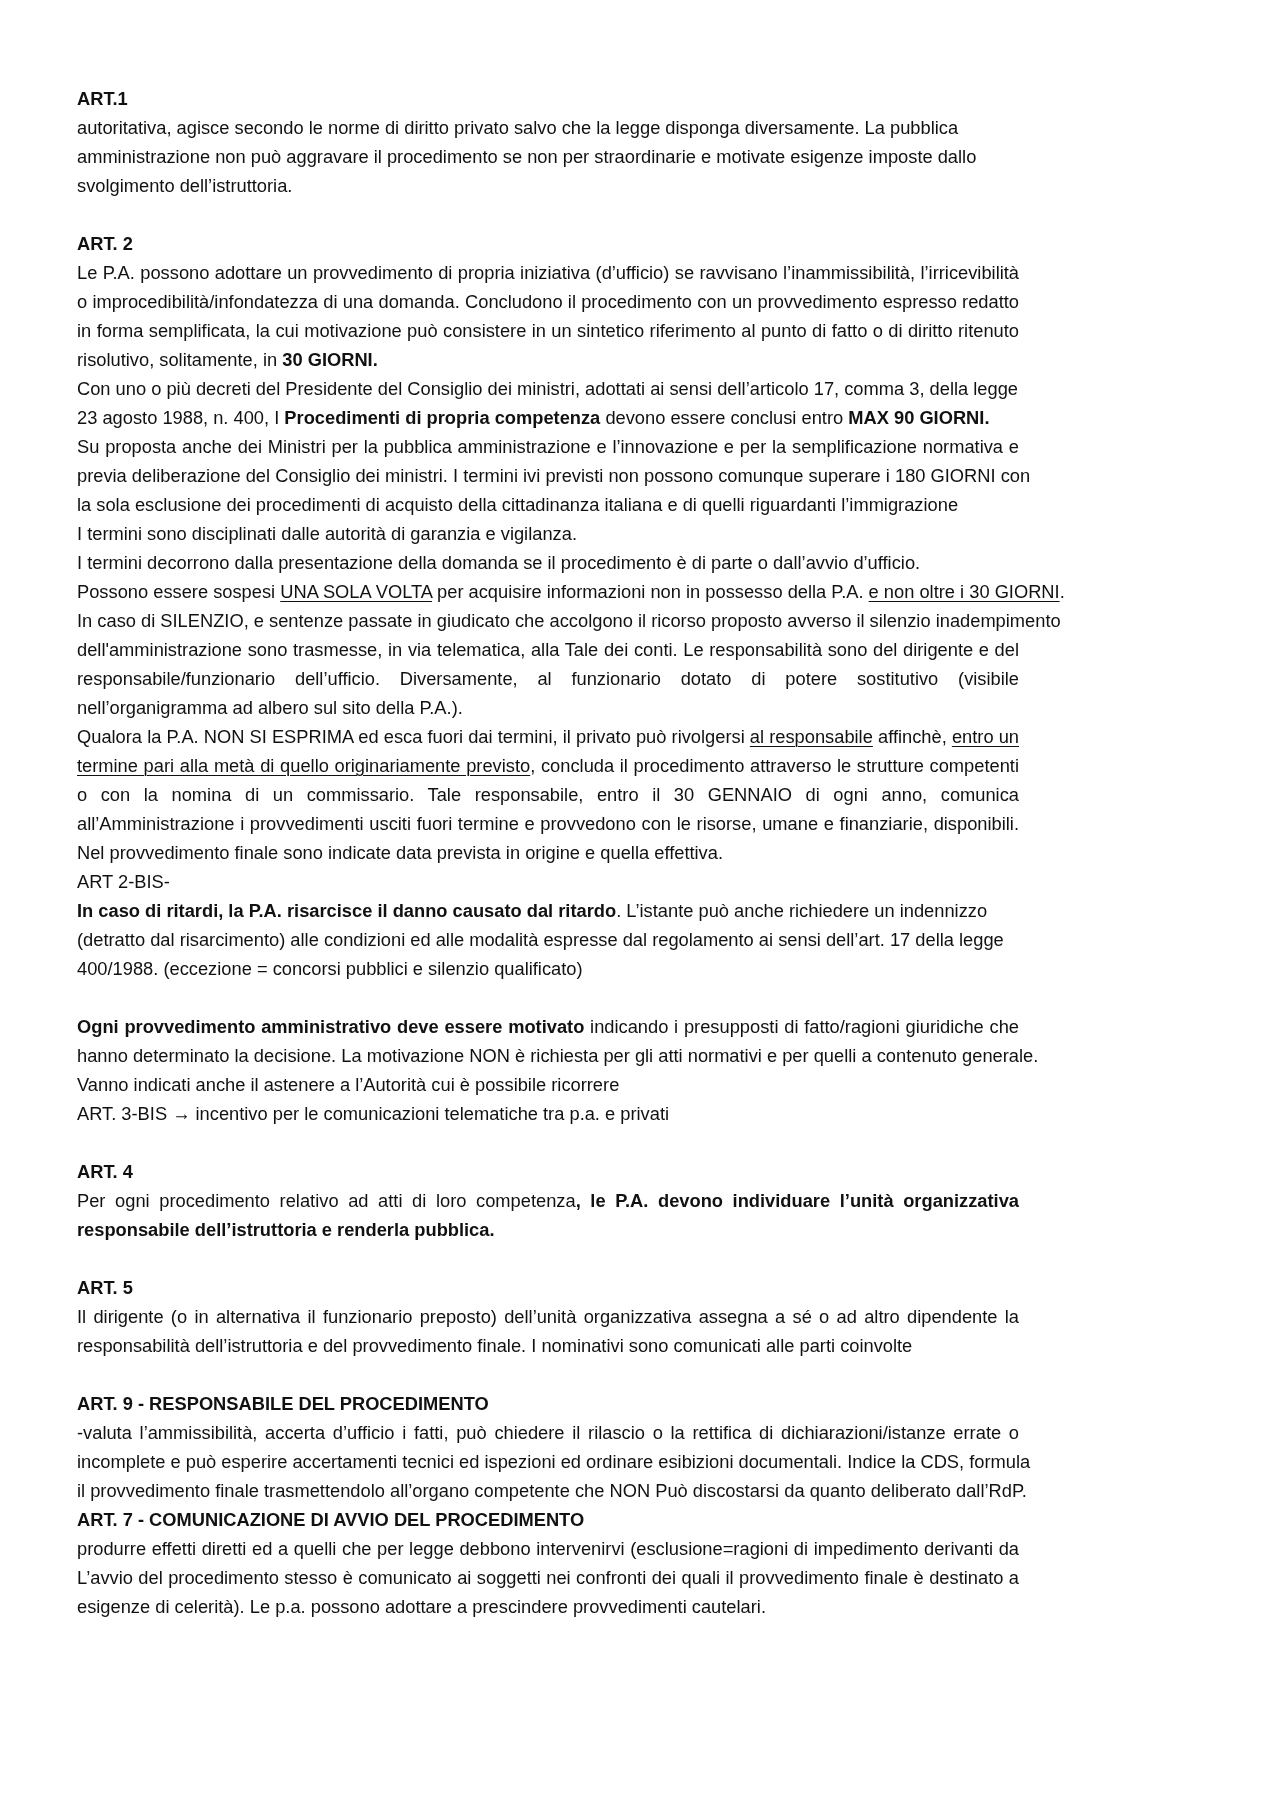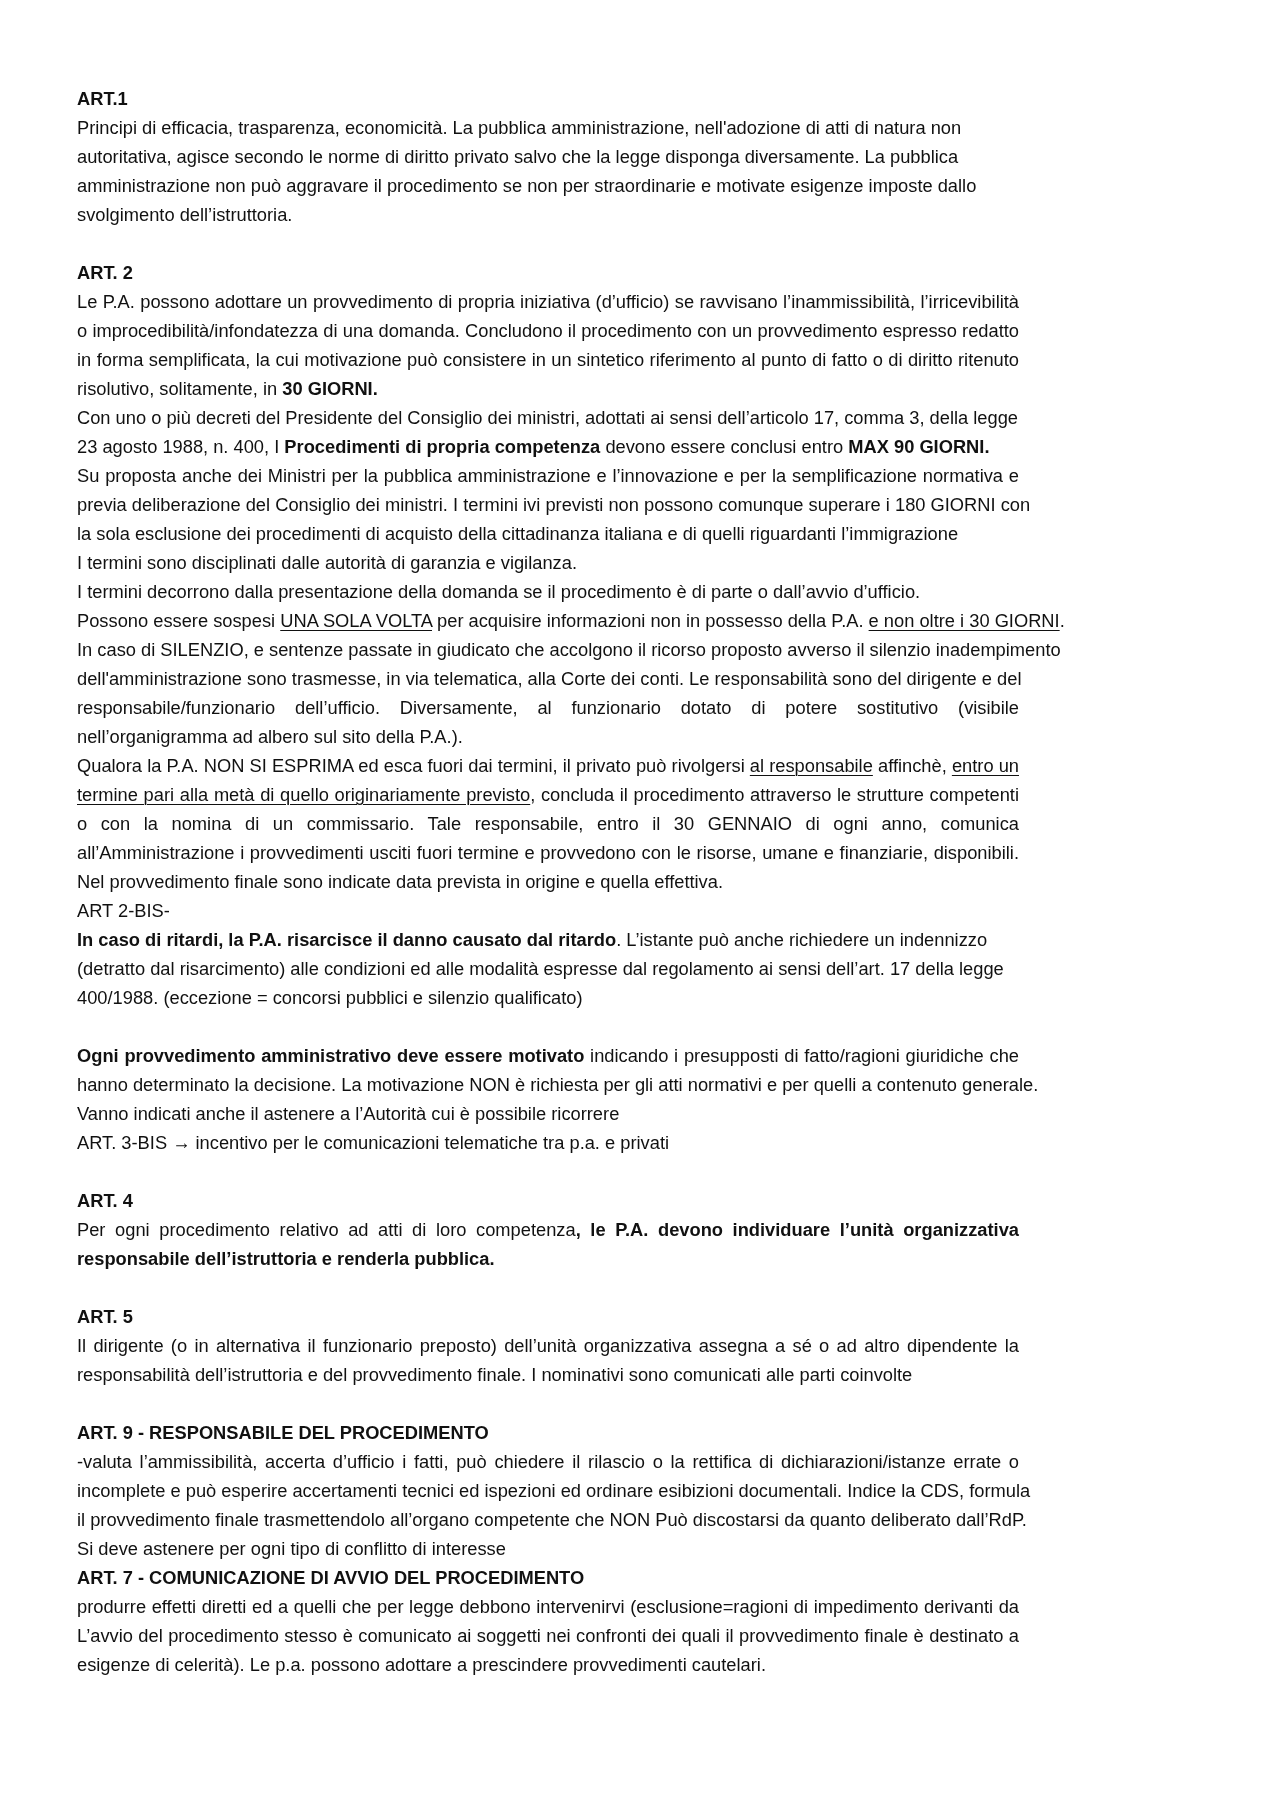--- a/index.html
+++ b/index.html
@@ -32,42 +32,41 @@
     .b { font-weight: bold; }
     .u { text-decoration: underline; text-decoration-thickness: 1px; text-underline-offset: 3px; }
   </style>
 </head>
 <body>
 
 <div class="page">
   <div id="doc-body">
       <section>
         <div class="line"><span class="b">ART.1</span></div>
-        <div class="line"><span>Principi di efficacia, trasparenza, economicità. La pubblica amministrazione, nell'adozione di atti di natura non</span></div>
         <div class="line"><span>autoritativa, agisce secondo le norme di diritto privato salvo che la legge disponga diversamente. La pubblica</span></div>
         <div class="line"><span>amministrazione non può aggravare il procedimento se non per straordinarie e motivate esigenze imposte dallo</span></div>
         <div class="line"><span>svolgimento dell’istruttoria.</span></div>
       </section>
       <div class="gap"></div>
       <section>
         <div class="line"><span class="b">ART. 2</span></div>
         <div class="line just"><span>Le P.A. possono adottare un provvedimento di propria iniziativa (d’ufficio) se ravvisano l’inammissibilità, l’irricevibilità</span></div>
         <div class="line just"><span>o improcedibilità/infondatezza di una domanda. Concludono il procedimento con un provvedimento espresso redatto</span></div>
         <div class="line just"><span>in forma semplificata, la cui motivazione può consistere in un sintetico riferimento al punto di fatto o di diritto ritenuto</span></div>
         <div class="line"><span>risolutivo, solitamente, in </span><span class="b">30 GIORNI.</span></div>
         <div class="line"><span>Con uno o più decreti del Presidente del Consiglio dei ministri, adottati ai sensi dell’articolo 17, comma 3, della legge</span></div>
         <div class="line"><span>23 agosto 1988, n. 400, I </span><span class="b">Procedimenti di propria competenza</span><span> devono essere conclusi entro </span><span class="b">MAX 90 GIORNI.</span></div>
         <div class="line just"><span>Su proposta anche dei Ministri per la pubblica amministrazione e l’innovazione e per la semplificazione normativa e</span></div>
         <div class="line just"><span>previa deliberazione del Consiglio dei ministri. I termini ivi previsti non possono comunque superare i 180 GIORNI con</span></div>
         <div class="line"><span>la sola esclusione dei procedimenti di acquisto della cittadinanza italiana e di quelli riguardanti l’immigrazione</span></div>
         <div class="line"><span>I termini sono disciplinati dalle autorità di garanzia e vigilanza.</span></div>
         <div class="line"><span>I termini decorrono dalla presentazione della domanda se il procedimento è di parte o dall’avvio d’ufficio.</span></div>
         <div class="line just"><span>Possono essere sospesi </span><span class="u">UNA SOLA VOLTA</span><span> per acquisire informazioni non in possesso della P.A. </span><span class="u">e non oltre i 30 GIORNI</span><span>.</span></div>
         <div class="line just"><span>In caso di SILENZIO, e sentenze passate in giudicato che accolgono il ricorso proposto avverso il silenzio inadempimento</span></div>
-        <div class="line just"><span>dell'amministrazione sono trasmesse, in via telematica, alla Corte dei conti. Le responsabilità sono del dirigente e del</span></div>
+        <div class="line just"><span>dell'amministrazione sono trasmesse, in via telematica, alla Tale dei conti. Le responsabilità sono del dirigente e del</span></div>
         <div class="line just"><span>responsabile/funzionario dell’ufficio. Diversamente, al funzionario dotato di potere sostitutivo (visibile</span></div>
         <div class="line"><span>nell’organigramma ad albero sul sito della P.A.).</span></div>
         <div class="line just"><span>Qualora la P.A. NON SI ESPRIMA ed esca fuori dai termini, il privato può rivolgersi </span><span class="u">al responsabile</span><span> affinchè, </span><span class="u">entro un</span></div>
         <div class="line just"><span class="u">termine pari alla metà di quello originariamente previsto</span><span>, concluda il procedimento attraverso le strutture competenti</span></div>
         <div class="line just"><span>o con la nomina di un commissario.  Tale responsabile, entro il 30 GENNAIO di ogni anno, comunica</span></div>
         <div class="line just"><span>all’Amministrazione i provvedimenti usciti fuori termine e provvedono con le risorse, umane e finanziarie, disponibili.</span></div>
         <div class="line"><span>Nel provvedimento finale sono indicate data prevista in origine e quella effettiva.</span></div>
         <div class="line"><span>ART 2-BIS-</span></div>
         <div class="line"><span class="b">In caso di ritardi, la P.A. risarcisce il danno causato dal ritardo</span><span>. L’istante può anche richiedere un indennizzo</span></div>
         <div class="line"><span>(detratto dal risarcimento) alle condizioni ed alle modalità espresse dal regolamento ai sensi dell’art. 17 della legge</span></div>
@@ -91,20 +90,19 @@
         <div class="line"><span class="b">ART. 5</span></div>
         <div class="line just"><span>Il dirigente (o in alternativa il funzionario preposto) dell’unità organizzativa assegna a sé o ad altro dipendente la</span></div>
         <div class="line"><span>responsabilità dell’istruttoria e del provvedimento finale. I nominativi sono comunicati alle parti coinvolte</span></div>
       </section>
       <div class="gap"></div>
       <section>
         <div class="line"><span class="b">ART. 9 - RESPONSABILE DEL PROCEDIMENTO</span></div>
         <div class="line just"><span>-valuta l’ammissibilità, accerta d’ufficio i fatti, può chiedere il rilascio o la rettifica di dichiarazioni/istanze errate o</span></div>
         <div class="line just"><span>incomplete e può esperire accertamenti tecnici ed ispezioni ed ordinare esibizioni documentali. Indice la CDS, formula</span></div>
         <div class="line just"><span>il provvedimento finale trasmettendolo all’organo competente che NON Può discostarsi da quanto deliberato dall’RdP.</span></div>
-        <div class="line"><span>Si deve astenere per ogni tipo di conflitto di interesse</span></div>
         <div class="line"><span class="b">ART. 7 - COMUNICAZIONE DI AVVIO DEL PROCEDIMENTO</span></div>
         <div class="line just"><span>produrre effetti diretti ed a quelli che per legge debbono intervenirvi (esclusione=ragioni di impedimento derivanti da</span></div>
         <div class="line just"><span>L’avvio del procedimento stesso è comunicato ai soggetti nei confronti dei quali il provvedimento finale è destinato a</span></div>
         <div class="line"><span>esigenze di celerità). Le p.a. possono adottare a prescindere provvedimenti cautelari.</span></div>
       </section>
     </div>
 </div>
 
 </body></html>

